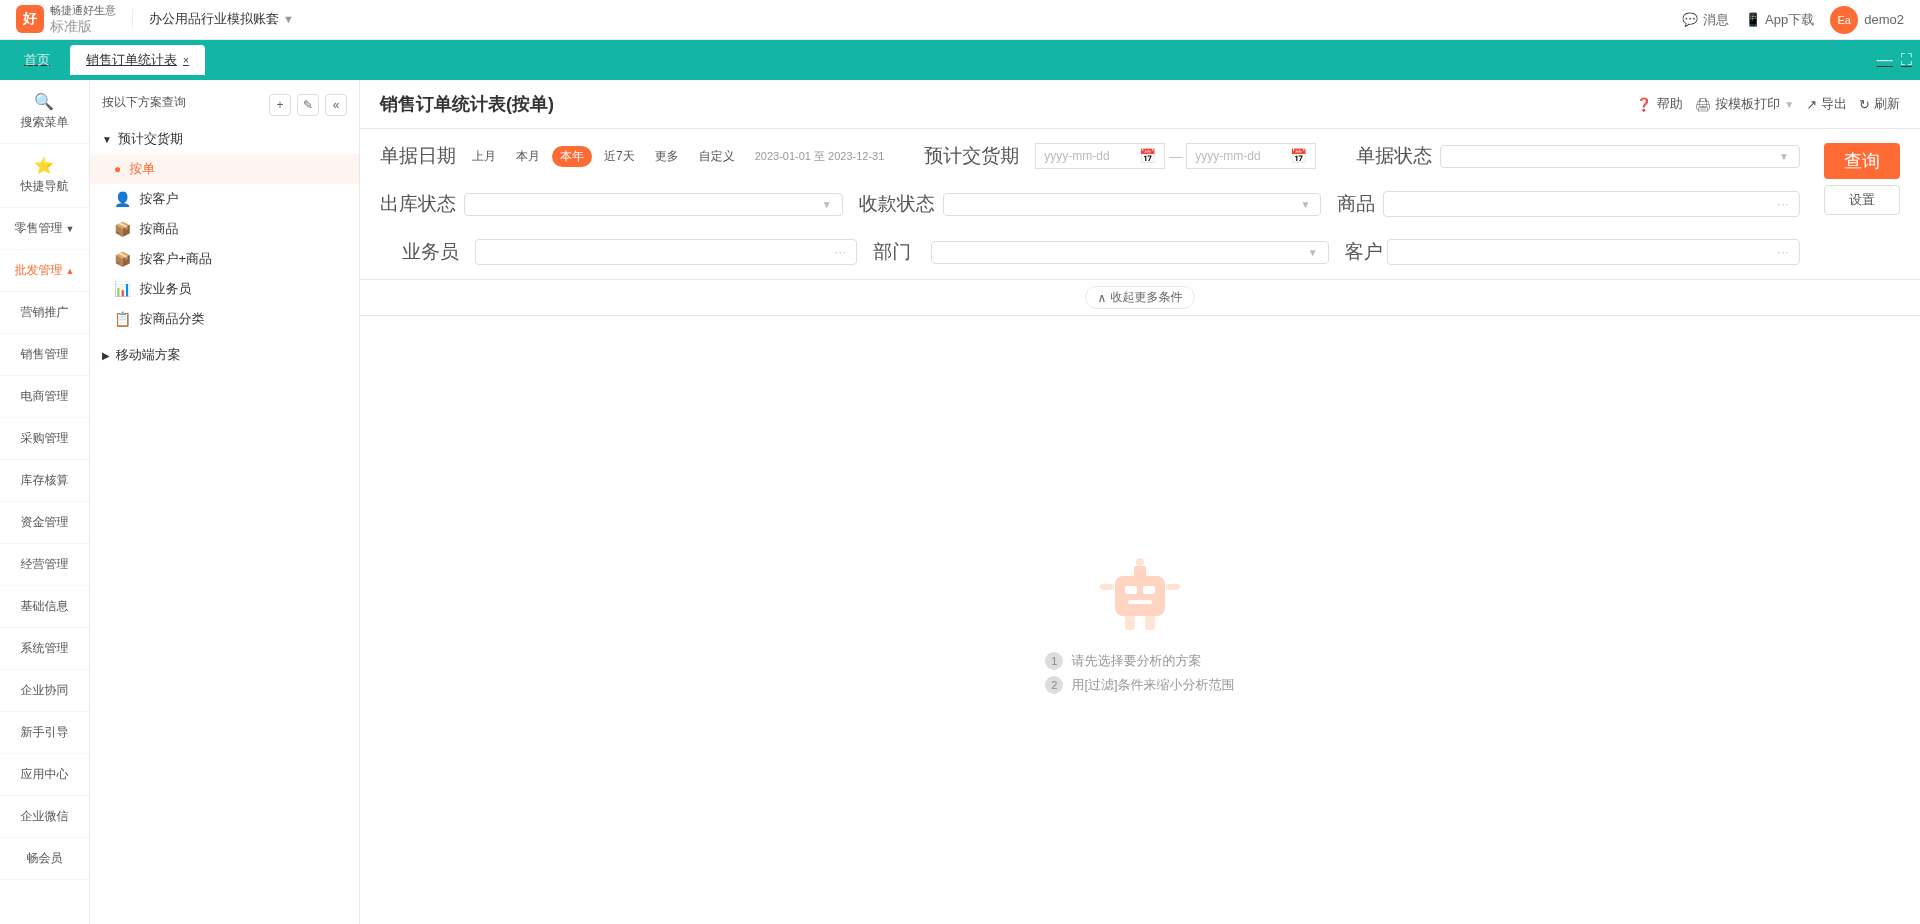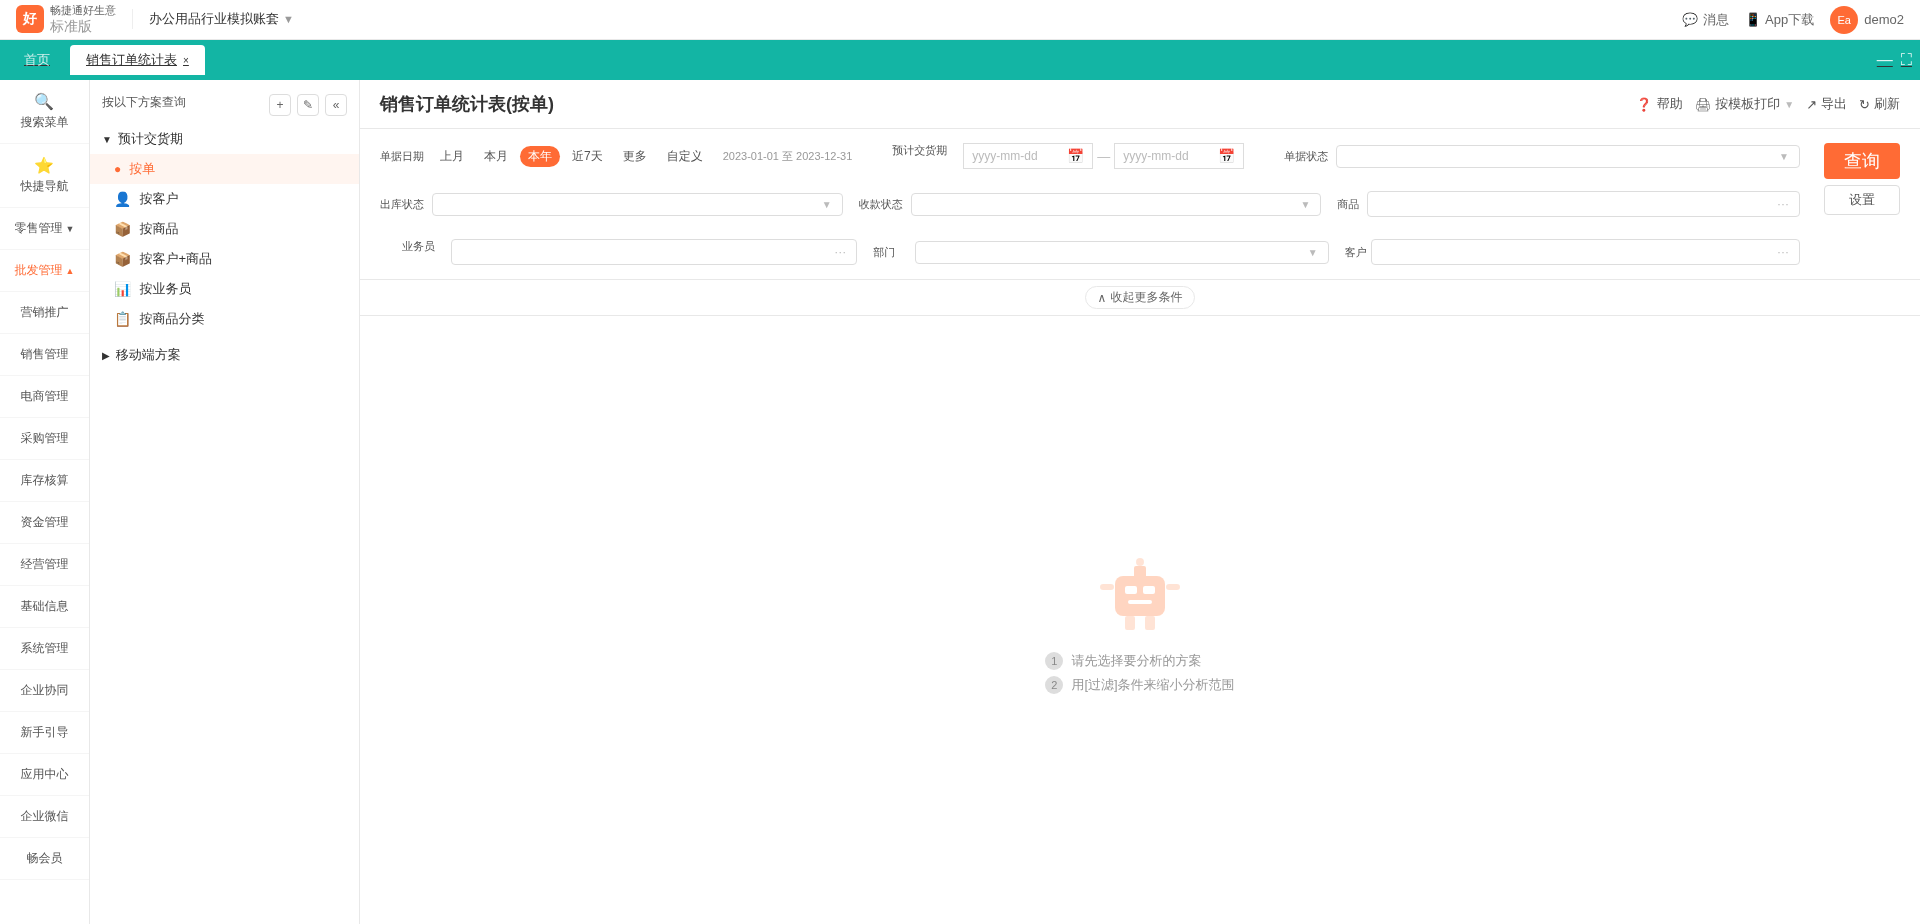--- a/index.html
+++ b/index.html
@@ -172,21 +172,21 @@
       flex-shrink: 0;
       border-bottom: 1px solid #e8e8e8;
     }
     .filter-row {
       display: flex;
       align-items: center;
       gap: 16px;
       margin-bottom: 12px;
     }
     .filter-row:last-child { margin-bottom: 0; }
-    .filter-label { font-size: 11px; color: #555; white-space: nowrap; }
+    .filter-label { font-size: 19px; color: #555; white-space: nowrap; }
     .date-input {
       border: 1px solid #ddd;
       border-radius: 0;
       padding: 4px 8px;
       font-size: 12px;
       color: #bbb;
       width: 130px;
       display: flex;
       align-items: center;
       justify-content: space-between;

